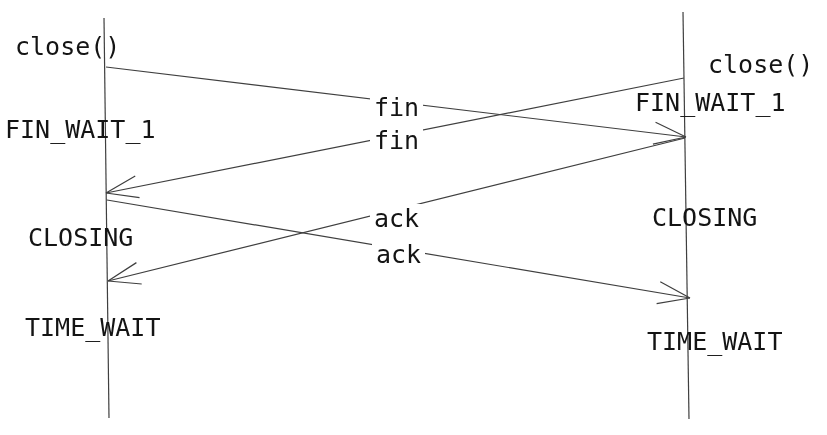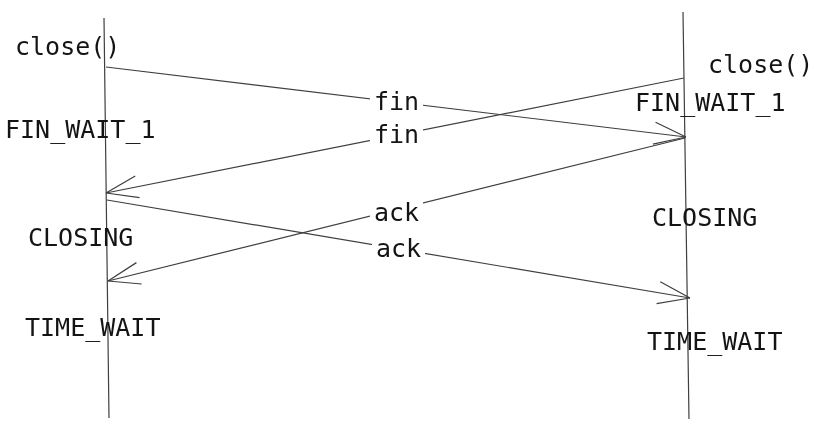--- a/index.html
+++ b/index.html
@@ -37,20 +37,21 @@
     font-size: 25px;
     line-height: 25px;
     white-space: pre;
     color: var(--text-color);
   }
   
   .msg {
     z-index: 3;
     background: var(--bg-color);
     padding: 2px 4px;
+    margin-top: 6px;
   }
 </style>
 </head>
 <body>
 
 <div class="canvas">
 
   <svg class="wires" viewBox="0 0 827 435" xmlns="http://www.w3.org/2000/svg">
     <defs>
       <marker id="arrowhead" viewBox="0 0 36 26" refX="34" refY="13" markerWidth="36" markerHeight="26" markerUnits="userSpaceOnUse" orient="auto">

